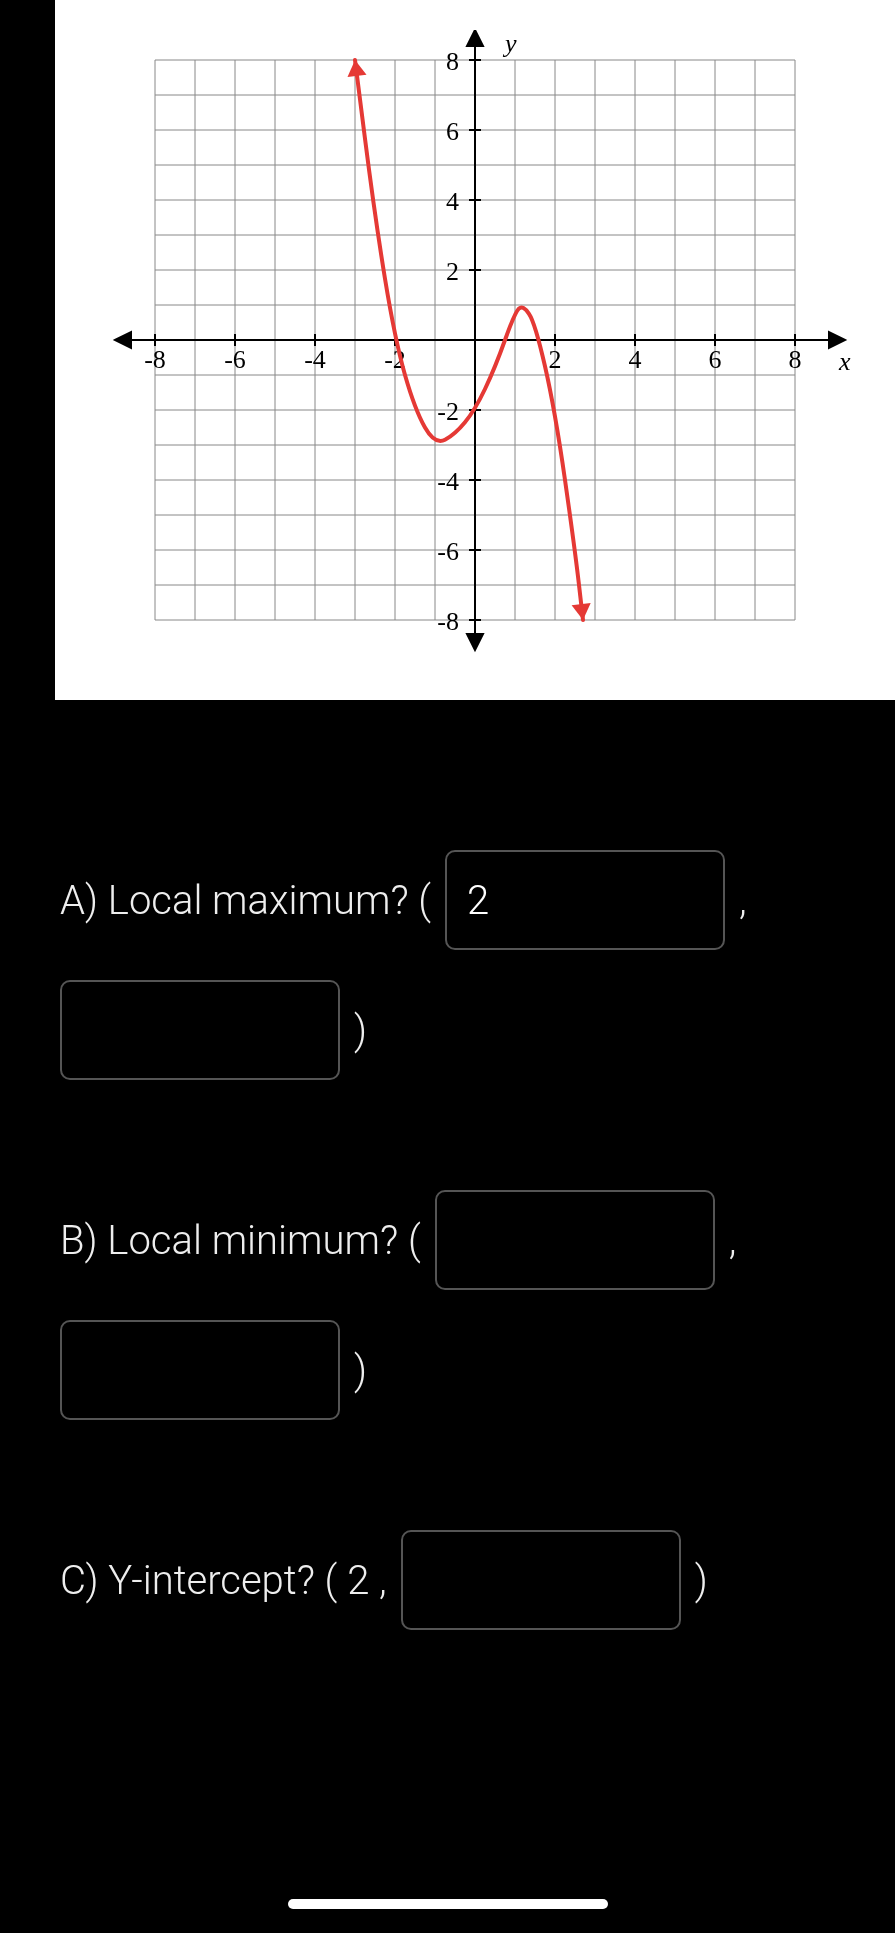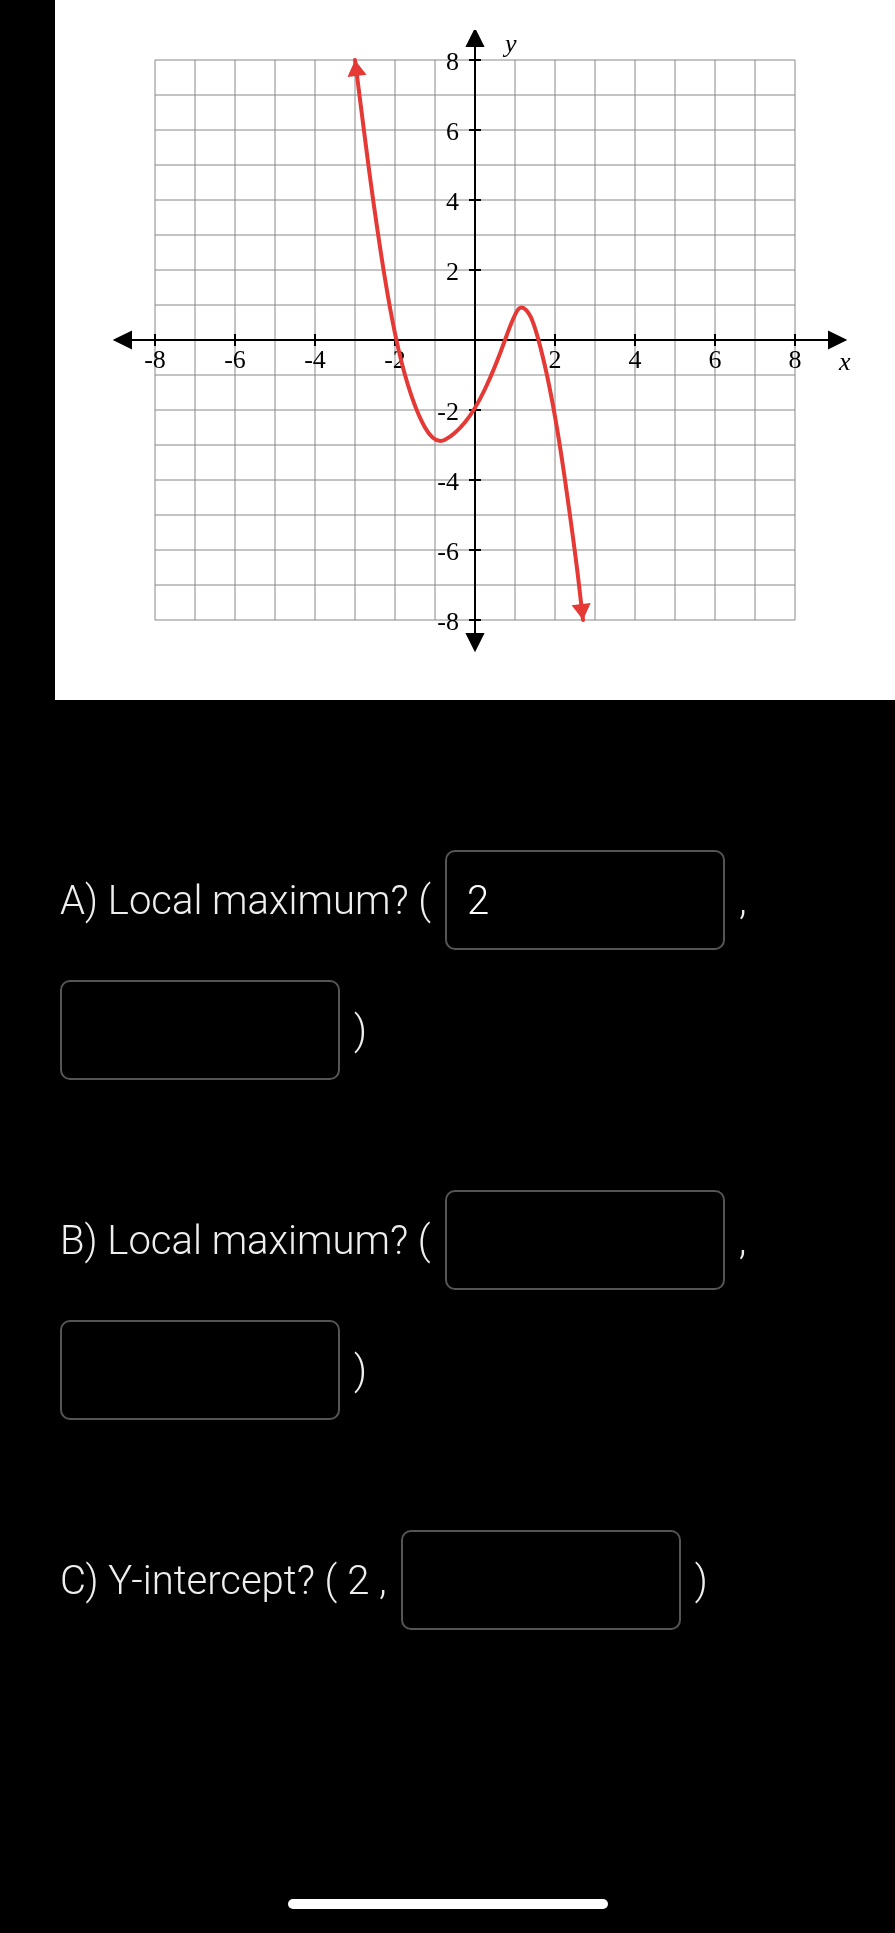--- a/index.html
+++ b/index.html
@@ -195,21 +195,21 @@
       <span class="qlabel">A) Local maximum? (</span>
       <span class="input-box">2</span>
       <span class="paren">,</span>
     </div>
     <div class="tail-row">
       <span class="input-box small"></span>
       <span class="paren">)</span>
     </div>
 
     <div class="qrow">
-      <span class="qlabel">B) Local maximum? (</span>
+      <span class="qlabel">B) Local minimum? (</span>
       <span class="input-box"></span>
       <span class="paren">,</span>
     </div>
     <div class="tail-row">
       <span class="input-box small"></span>
       <span class="paren">)</span>
     </div>
 
     <div class="qrow">
       <span class="qlabel">C) Y-intercept? ( 2 ,</span>

